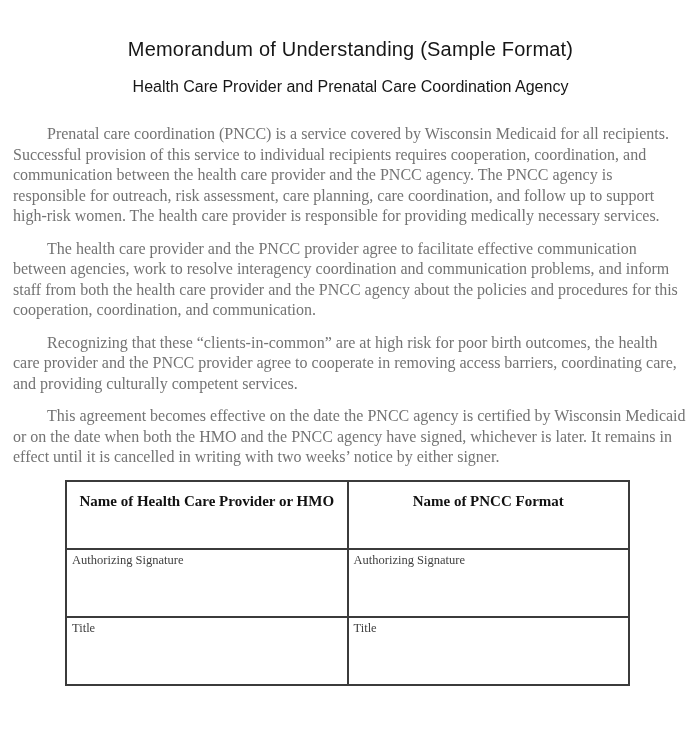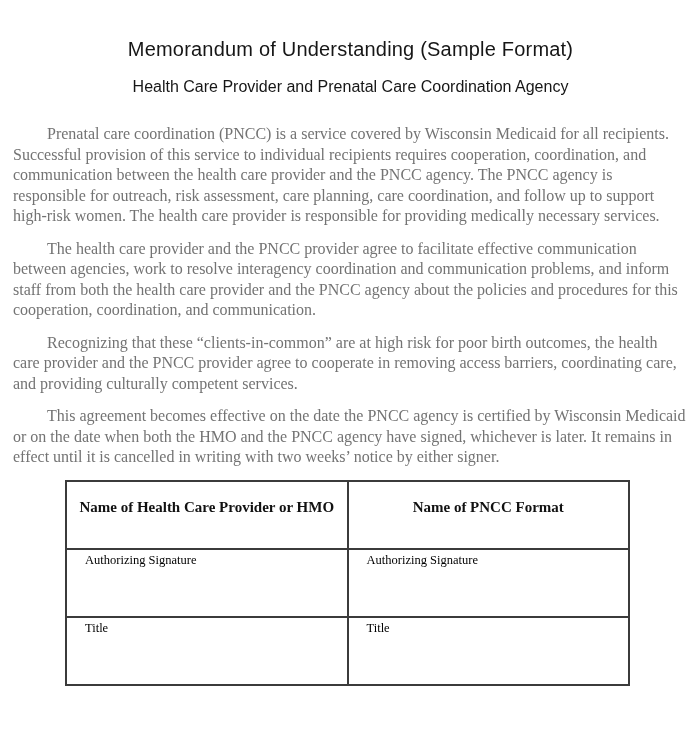--- a/index.html
+++ b/index.html
@@ -57,32 +57,32 @@
     box-sizing: border-box;
     overflow: hidden;
   }
   .sig-table th {
     font-family: "Liberation Serif", serif;
     font-weight: bold;
     font-size: 15px;
     line-height: 18px;
     text-align: center;
     height: 68px;
-    padding: 16px 2px 0 2px;
+    padding: 10px 2px 0 2px;
     white-space: nowrap;
     color: #111111;
   }
   .sig-table td {
     font-family: "Liberation Serif", serif;
     font-weight: normal;
     font-size: 12.5px;
     line-height: 15px;
     height: 68px;
-    padding: 3px 0 0 18px;
-    color: #000000;
+    padding: 3px 0 0 5px;
+    color: #404040;
   }
 </style>
 </head>
 <body>
 
 <div class="page">
 
   <h1 class="doc-title">Memorandum of Understanding (Sample Format)</h1>
 
   <h2 class="doc-subtitle">Health Care Provider and Prenatal Care Coordination Agency</h2>

